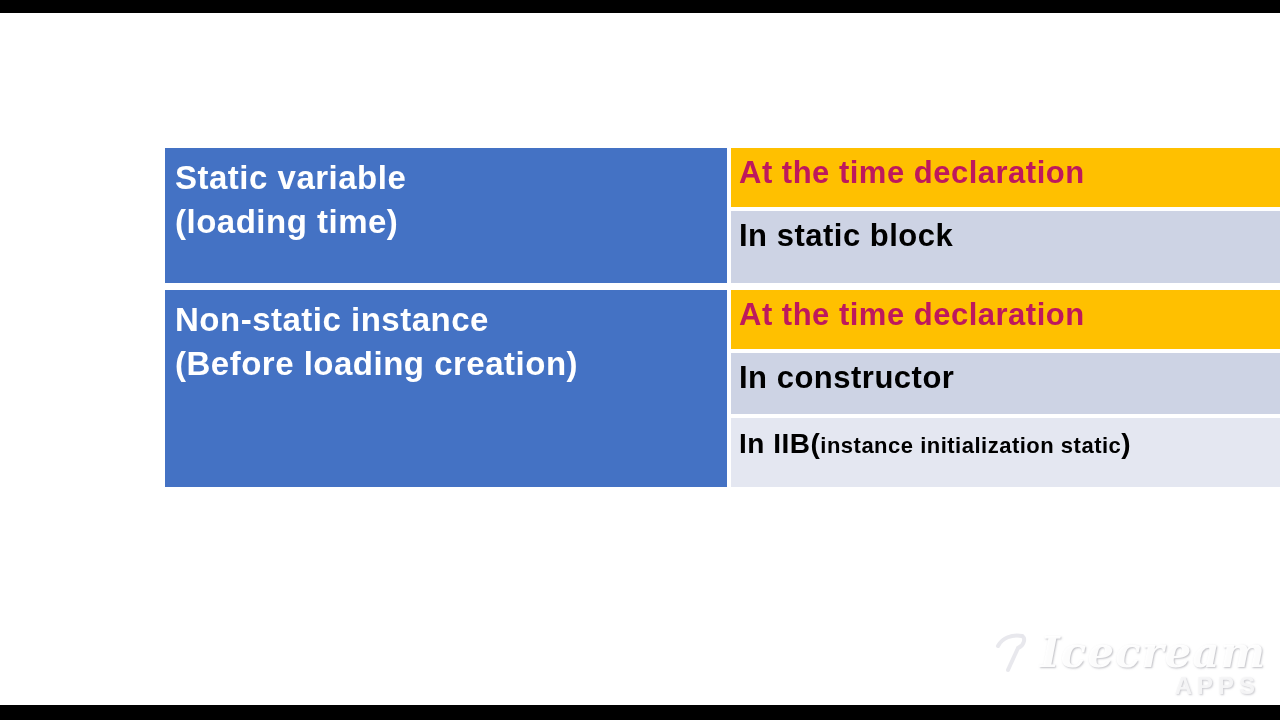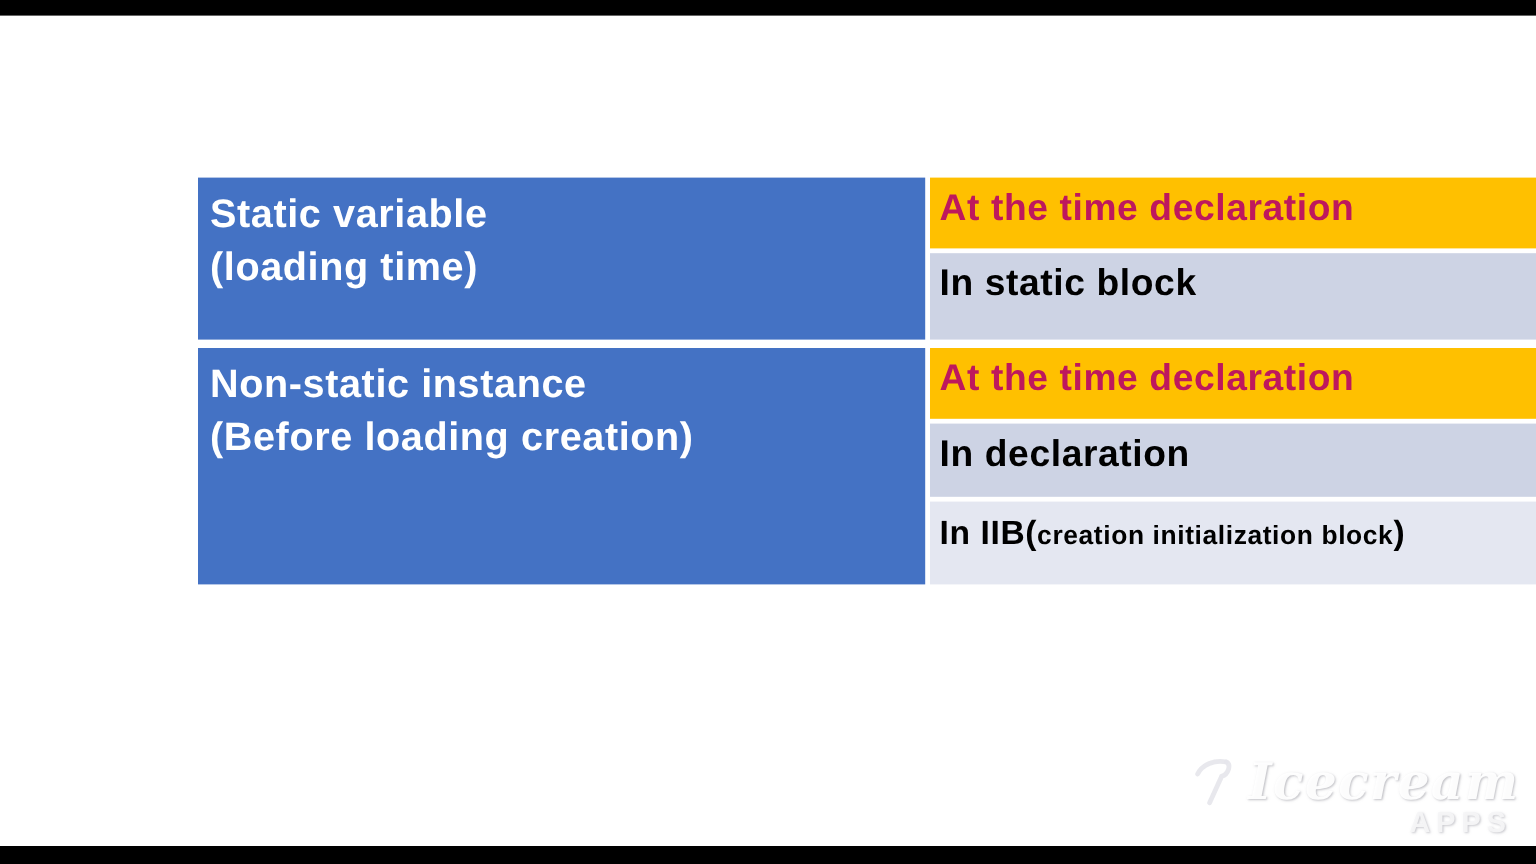--- a/index.html
+++ b/index.html
@@ -25,21 +25,21 @@
     height: 339px;
     display: flex;
     flex-direction: column;
   }
 
   .tgroup { display: flex; }
   .tgroup.g1 { height: 135px; margin-bottom: 7px; }
   .tgroup.g2 { height: 197px; }
 
   .lcell {
-    width: 606px;
+    width: 562px;
     margin-right: 4px;
     background: #4472C4;
     color: #ffffff;
     font-weight: bold;
     font-size: 33px;
     line-height: 44px;
     padding: 8px 0 0 10px;
     box-sizing: border-box;
     letter-spacing: 0.5px;
   }
@@ -126,24 +126,24 @@
     <div class="tgroup g2">
       <div class="lcell">
         <div>Non-static instance</div>
         <div>(Before loading creation)</div>
       </div>
       <div class="rcol">
         <div class="rcell orange">
           <span>At the time declaration</span>
         </div>
         <div class="rcell lav">
-          <span>In declaration</span>
+          <span>In constructor</span>
         </div>
         <div class="rcell lavlight">
-          <span class="big">In IIB(</span><span class="small">creation initialization block</span><span class="big">)</span>
+          <span class="big">In IIB(</span><span class="small">instance initialization static</span><span class="big">)</span>
         </div>
       </div>
     </div>
 
   </div>
 
   <div class="watermark">
     <div class="wm-row">
       <span class="wm-icon">
         <svg width="42" height="52" viewBox="0 0 42 52">

